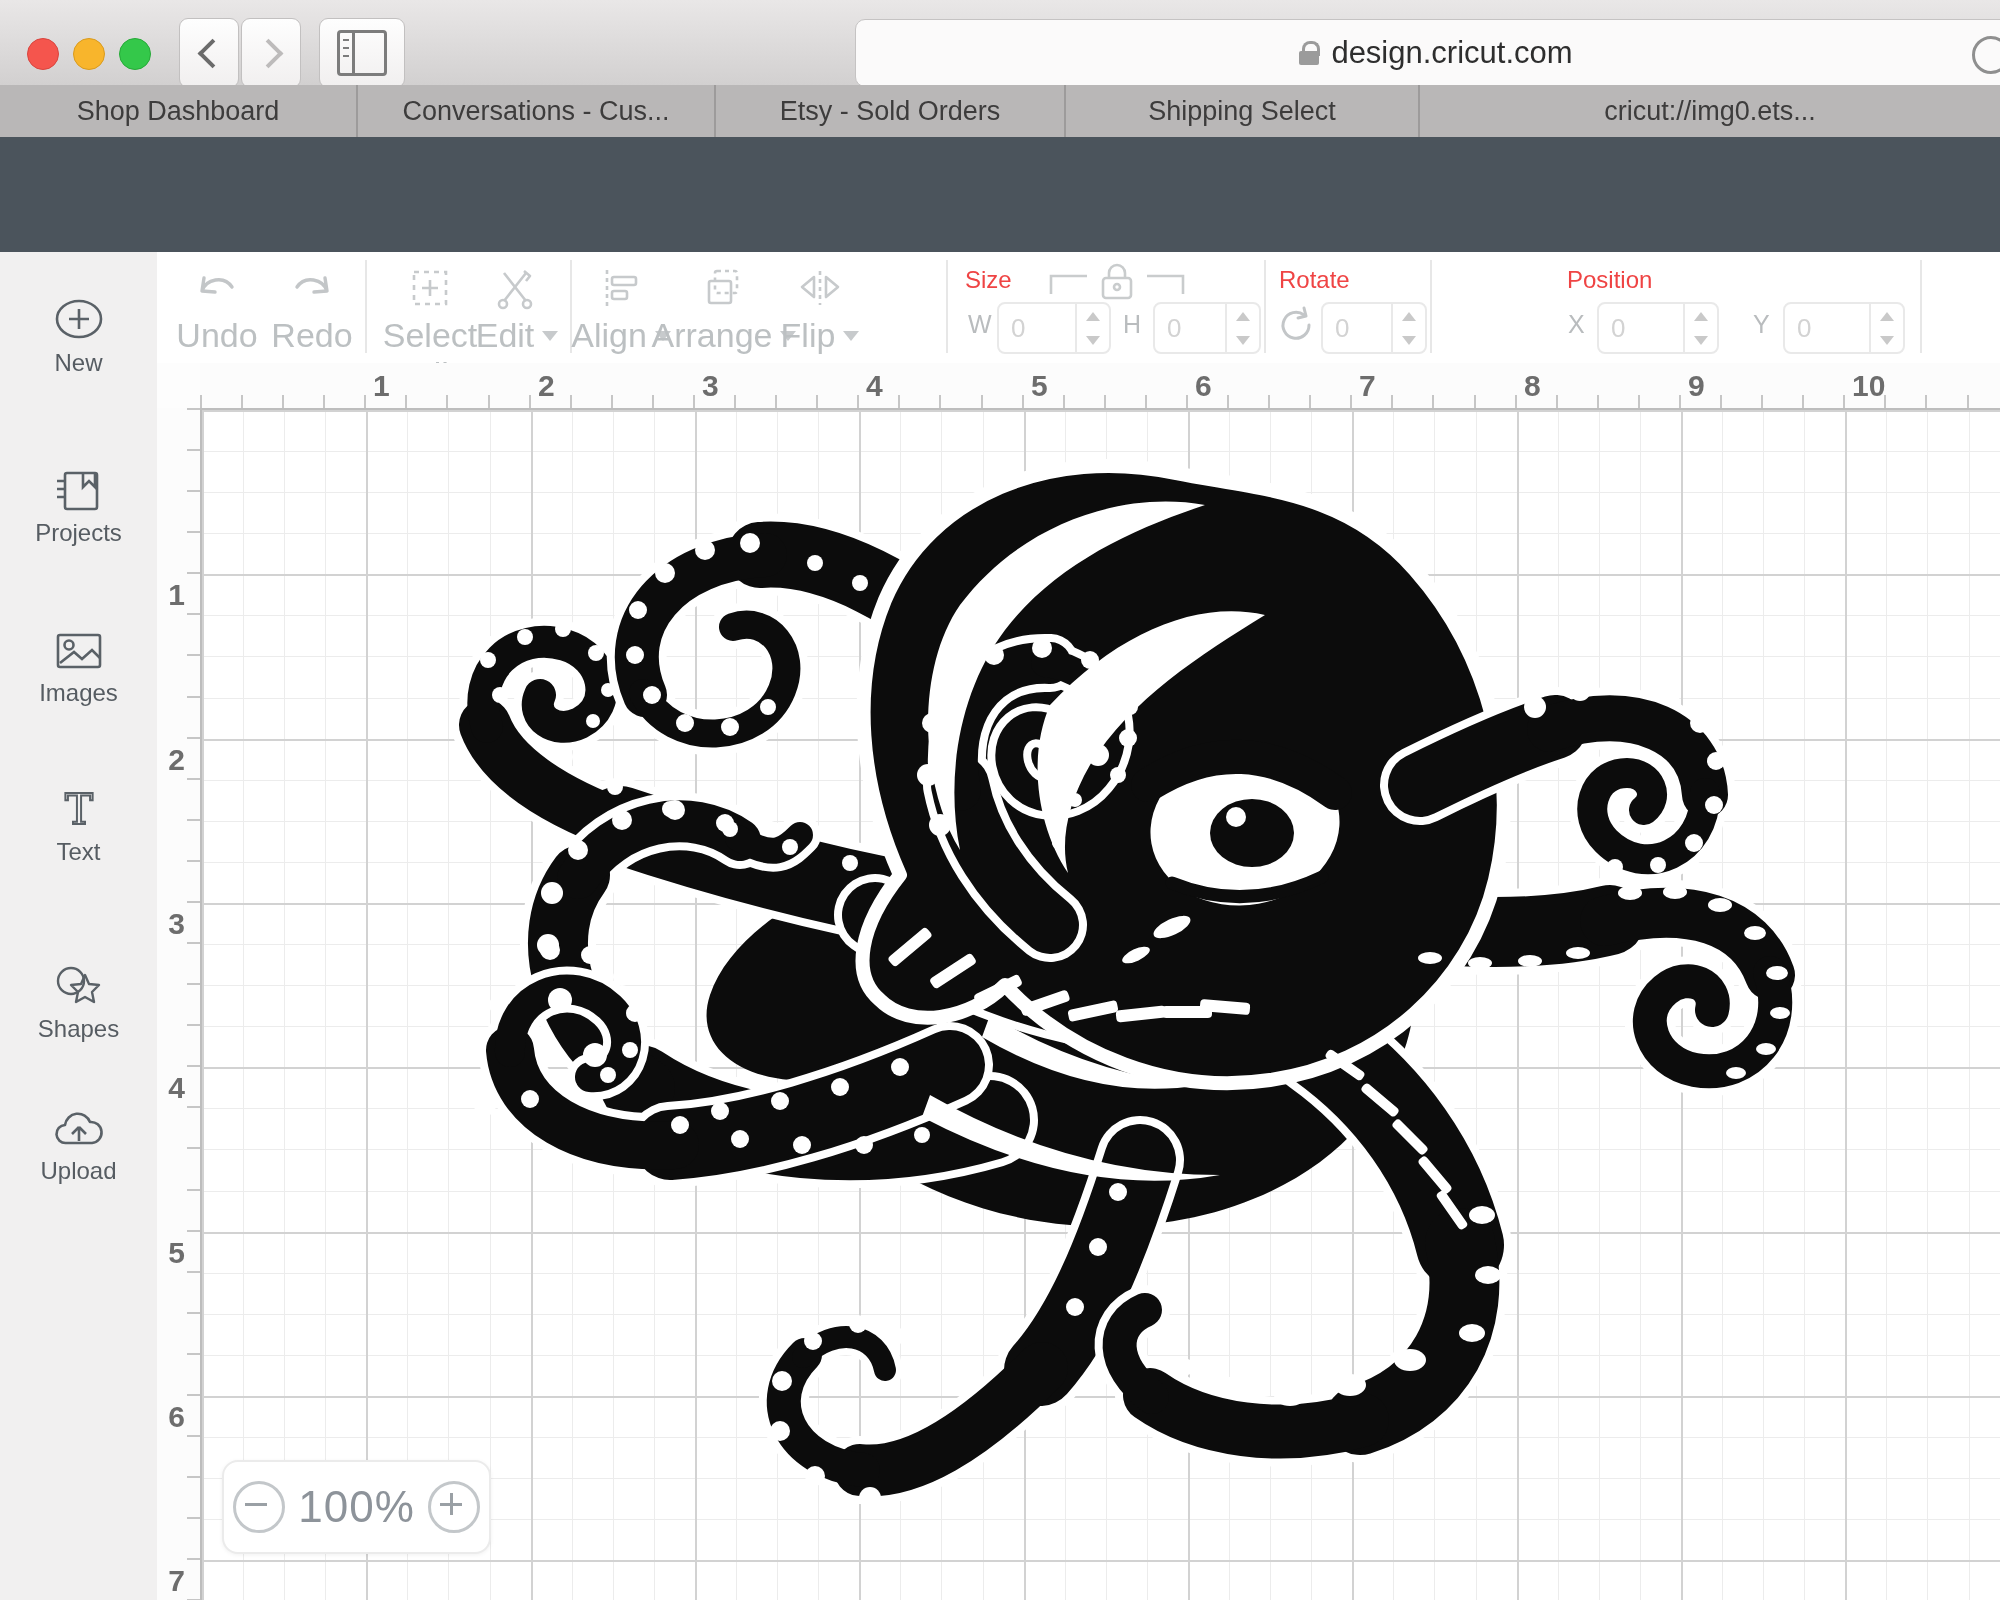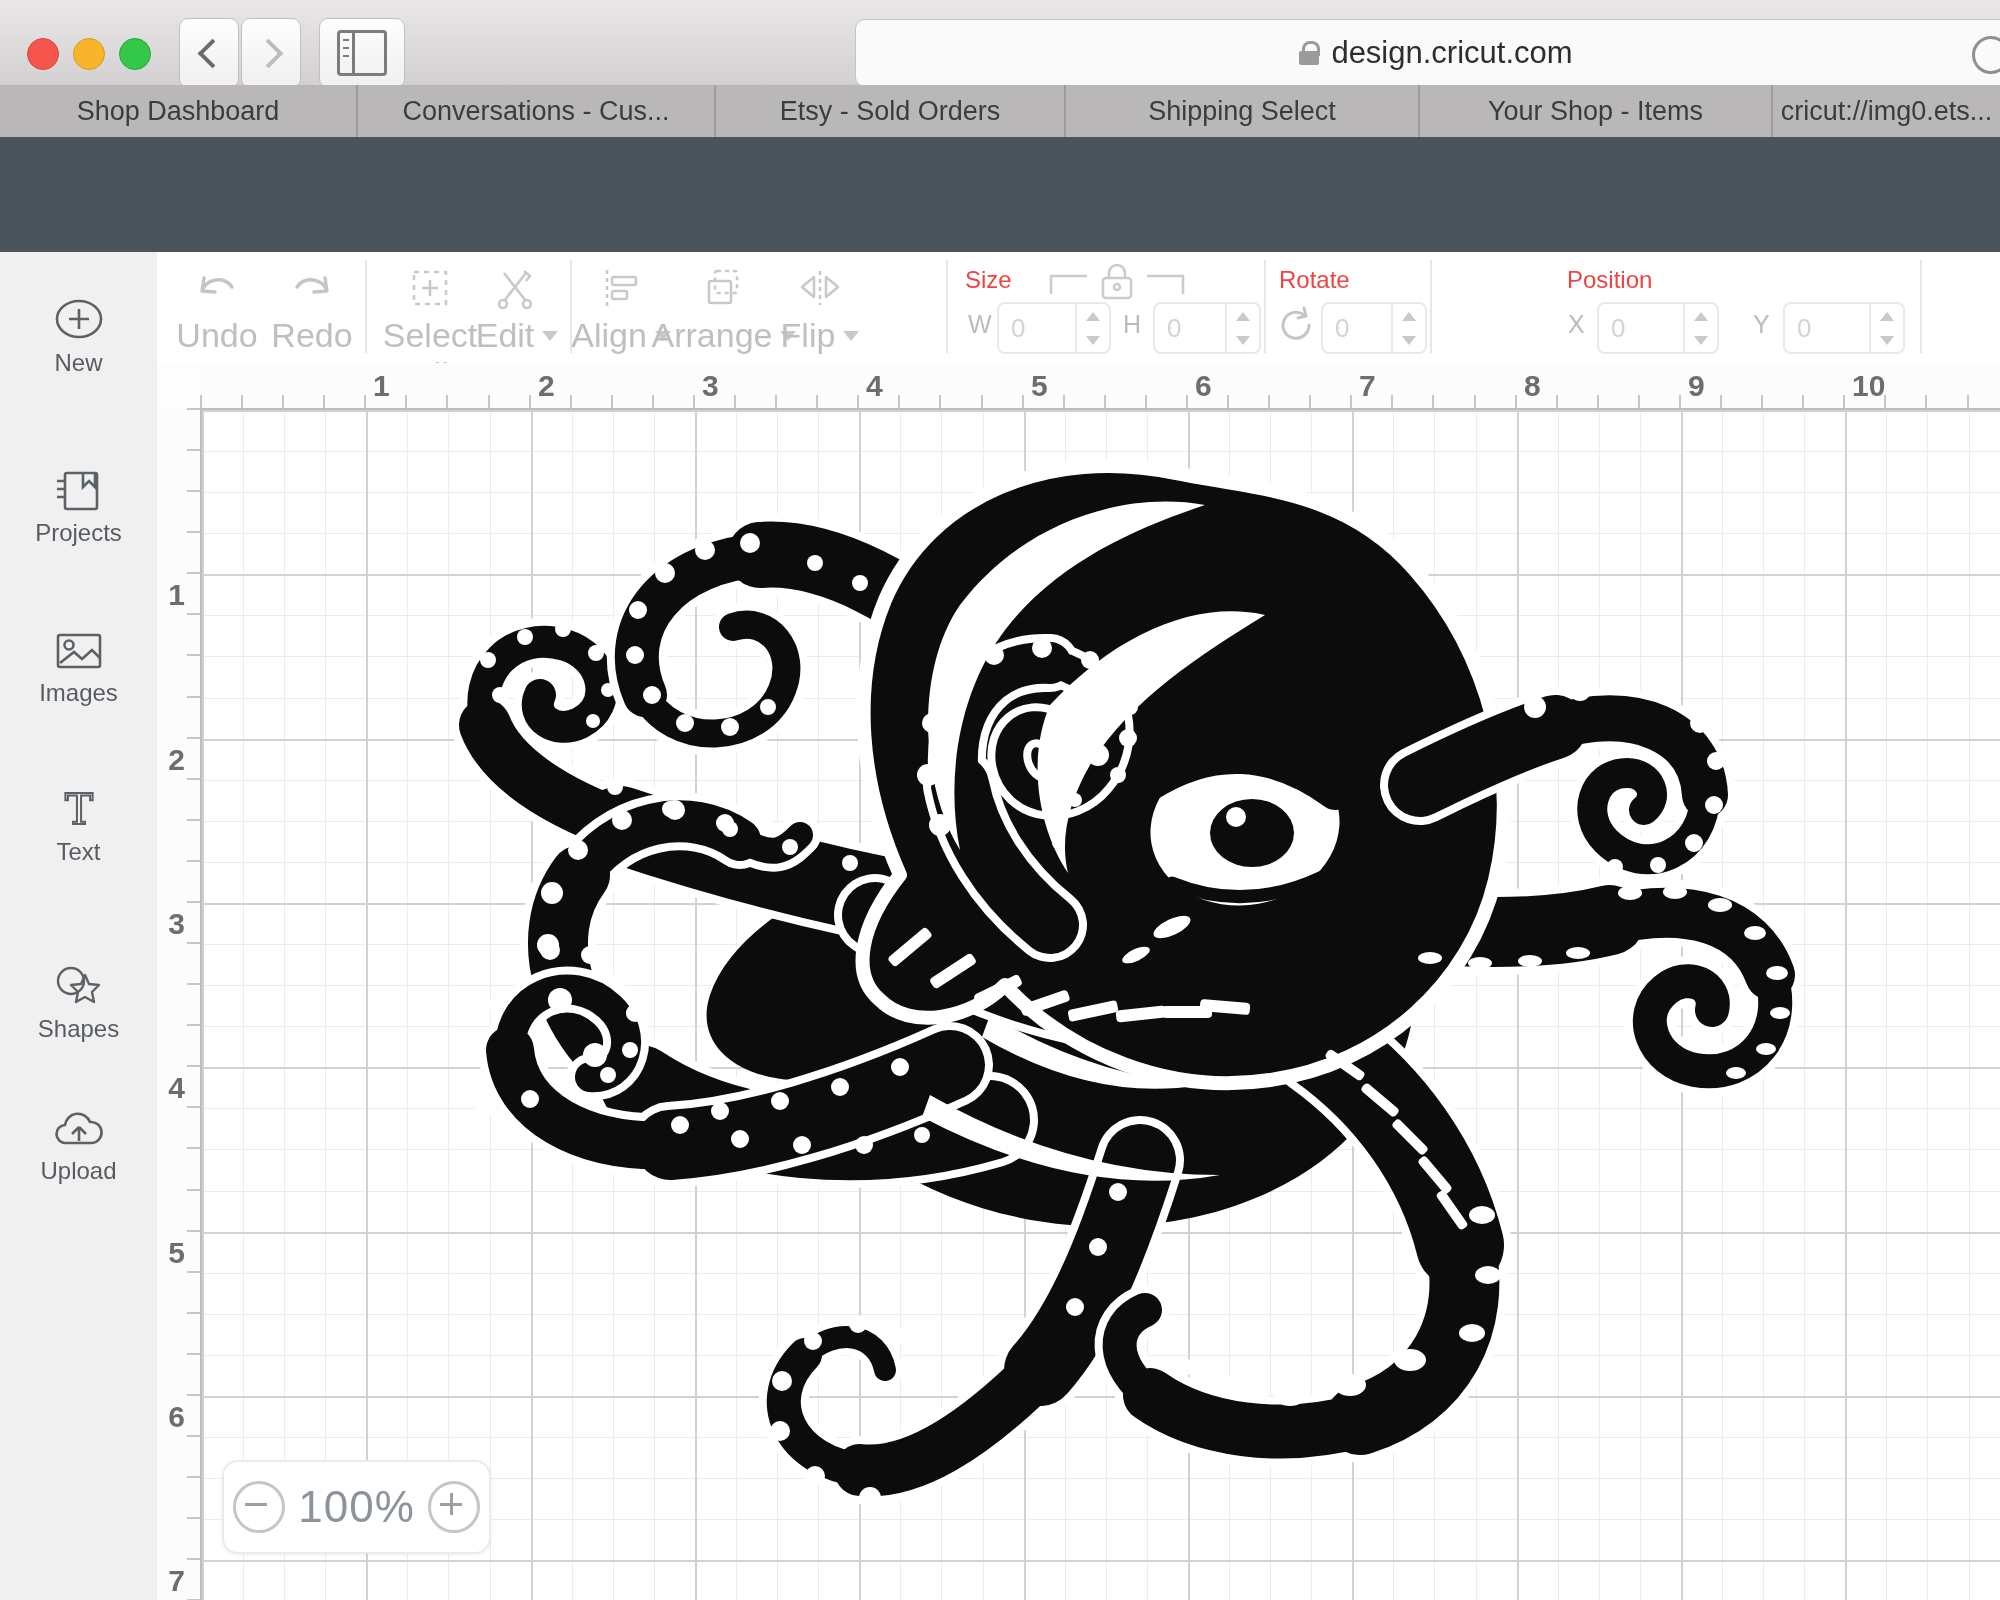--- a/index.html
+++ b/index.html
@@ -128,23 +128,20 @@
       <span>Shop Dashboard</span>
     </div>
   <div class="tab" style="width:356px">
       <span>Conversations - Cus...</span>
     </div>
   <div class="tab" style="width:348px">
       <span>Etsy - Sold Orders</span>
     </div>
   <div class="tab" style="width:352px">
       <span>Shipping Select</span>
-    </div>
-  <div class="tab" style="width:351px">
-      <span>Your Shop - Items</span>
     </div>
   <div class="tab" style="flex:1;border-right:none">
       <span>cricut://img0.ets...</span>
     </div>
 </div>
 
 <div id="appheader" class="abs">
   <div id="hamburger" class="abs">
       <i></i>
       <i></i>

